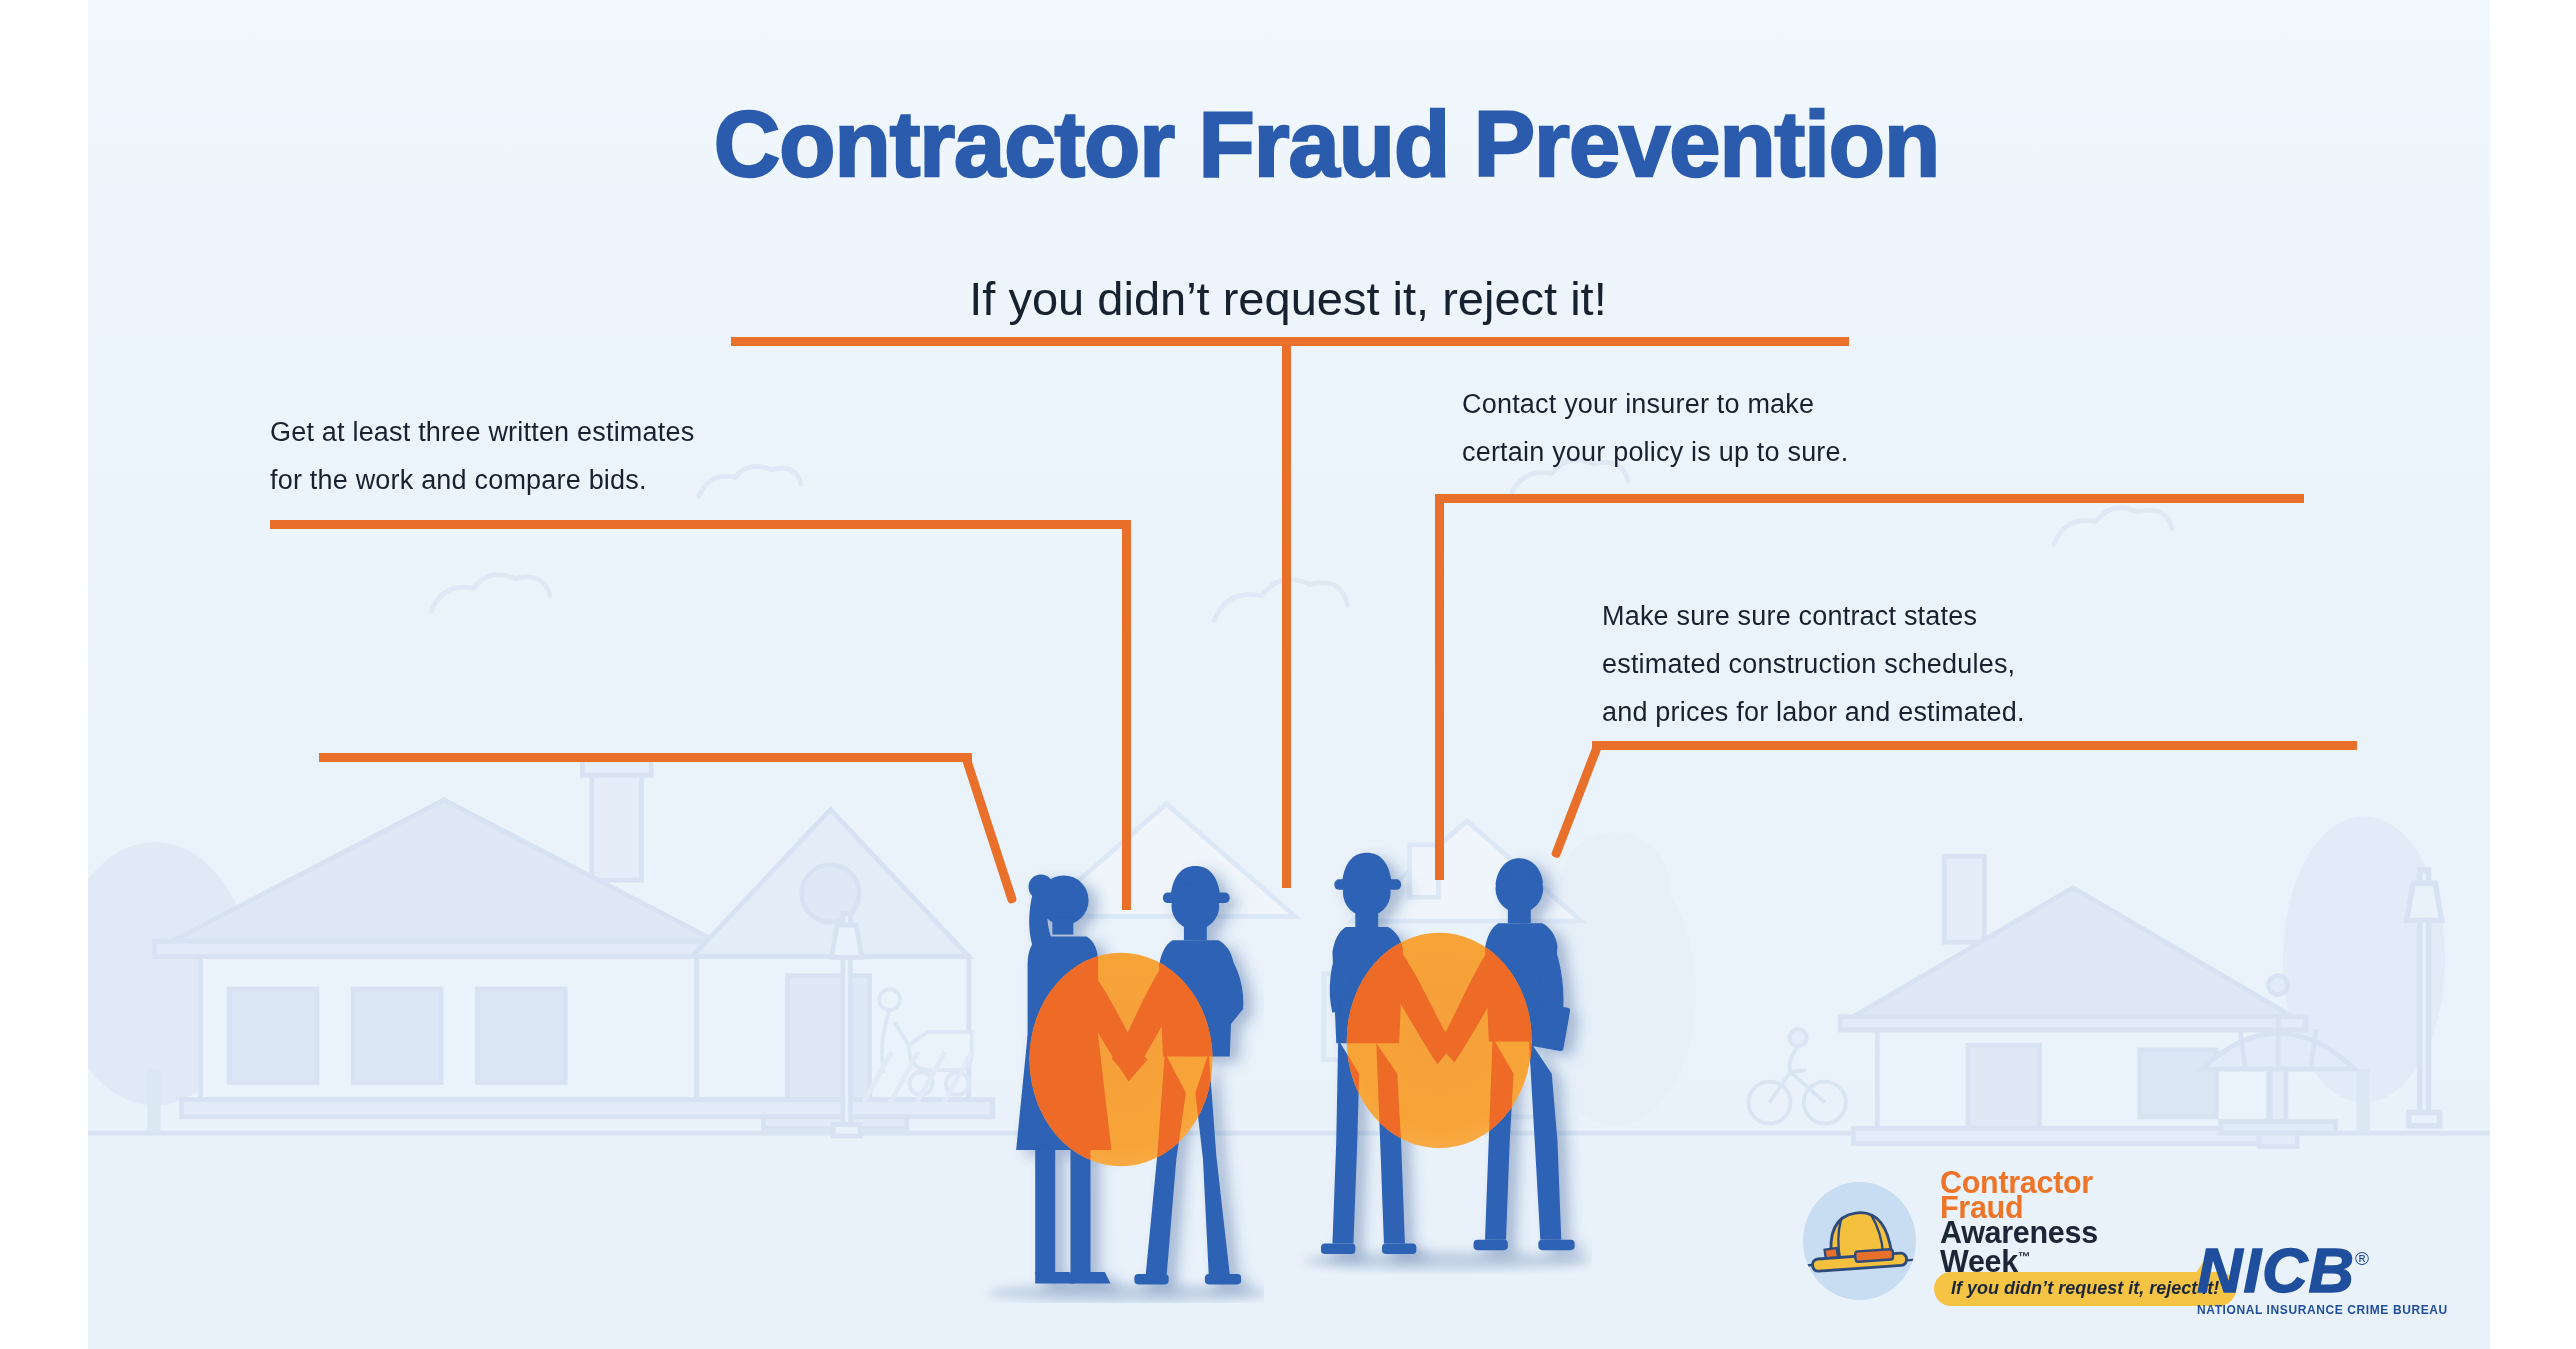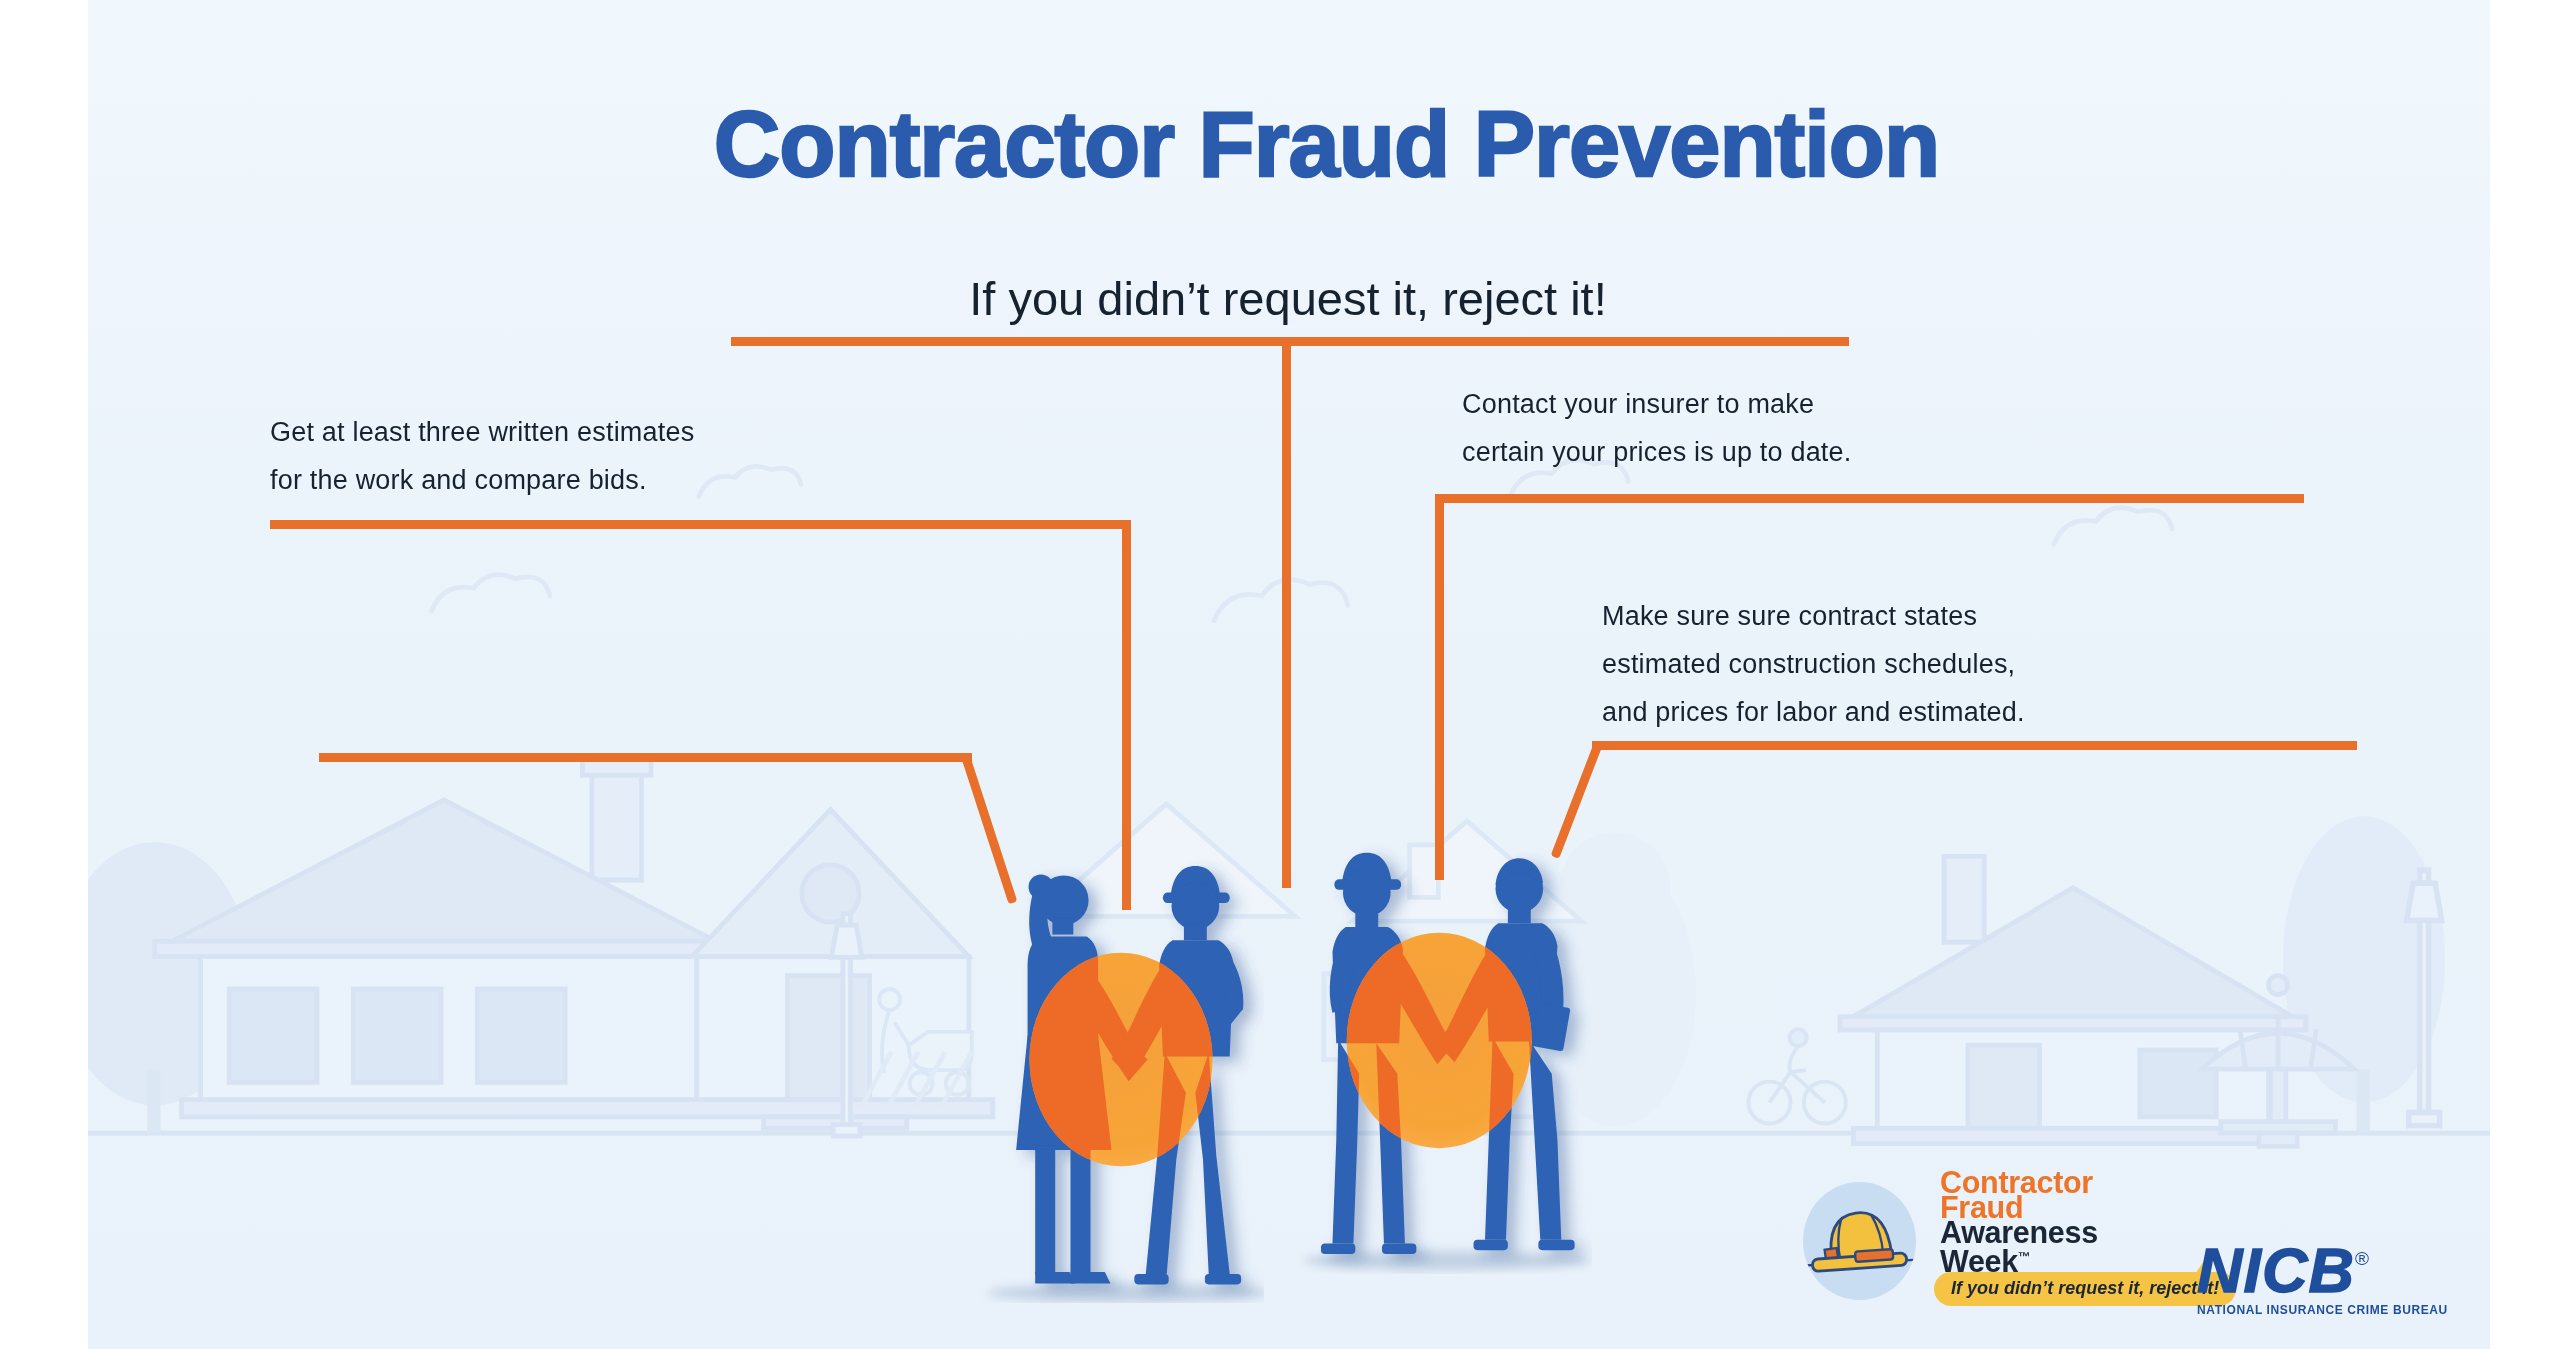--- a/index.html
+++ b/index.html
@@ -169,21 +169,21 @@
   <div class="cline v" style="left:1435px;top:494px;height:386px"></div>
   <div class="cline h" style="left:1592px;top:741px;width:765px"></div>
   <div class="cline d" style="left:1598px;top:741px;width:120px;transform:rotate(111deg)"></div>
 
   <div class="tip" style="left:270px;top:408px">
     <span>Get at least three written estimates</span>
     <span>for the work and compare bids.</span>
   </div>
   <div class="tip" style="left:1462px;top:380px">
     <span>Contact your insurer to make</span>
-    <span>certain your prices is up to date.</span>
+    <span>certain your policy is up to sure.</span>
   </div>
   <div class="tip" style="left:1602px;top:592px">
     <span>Make sure sure contract states</span>
     <span>estimated construction schedules,</span>
     <span>and prices for labor and estimated.</span>
   </div>
 
   <svg class="figure-svg" style="left:978px;top:854px" width="286" height="449" viewBox="0 0 300 470">
     <defs>
       <radialGradient id="g1og" cx="50%" cy="42%" r="65%">

